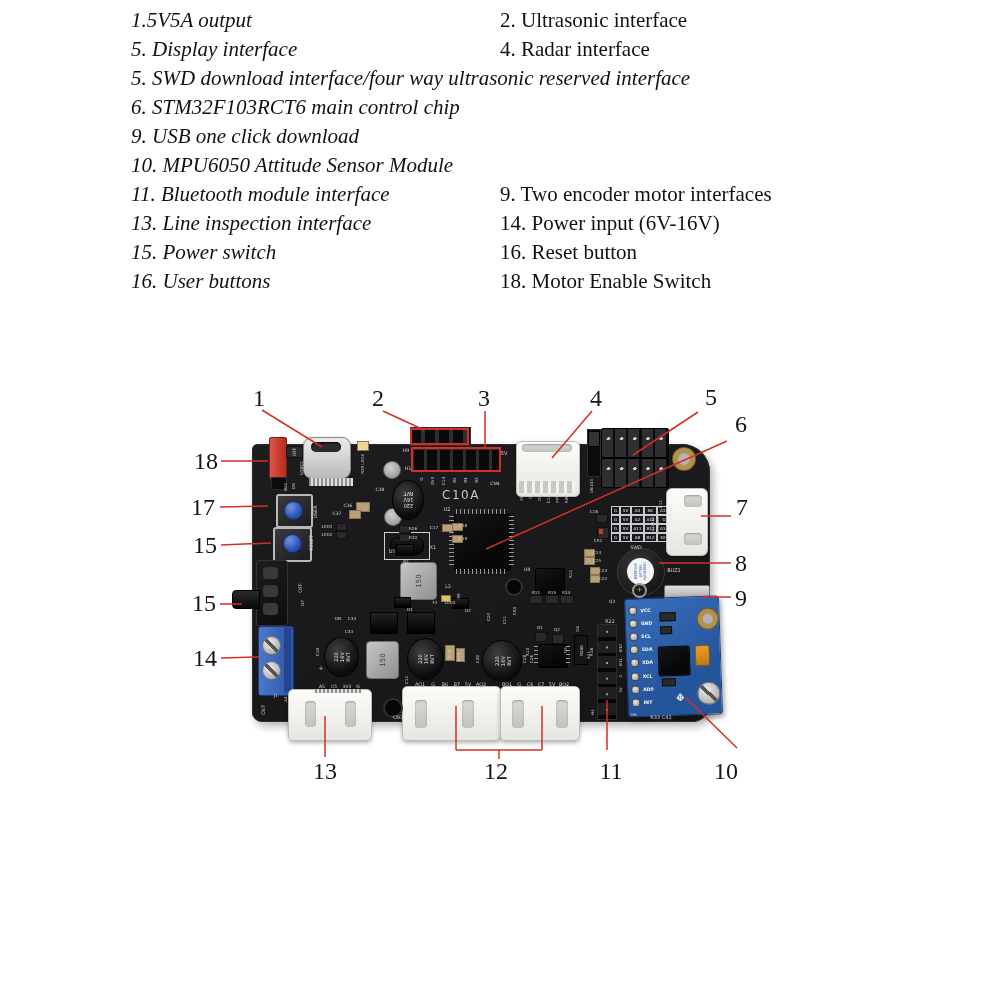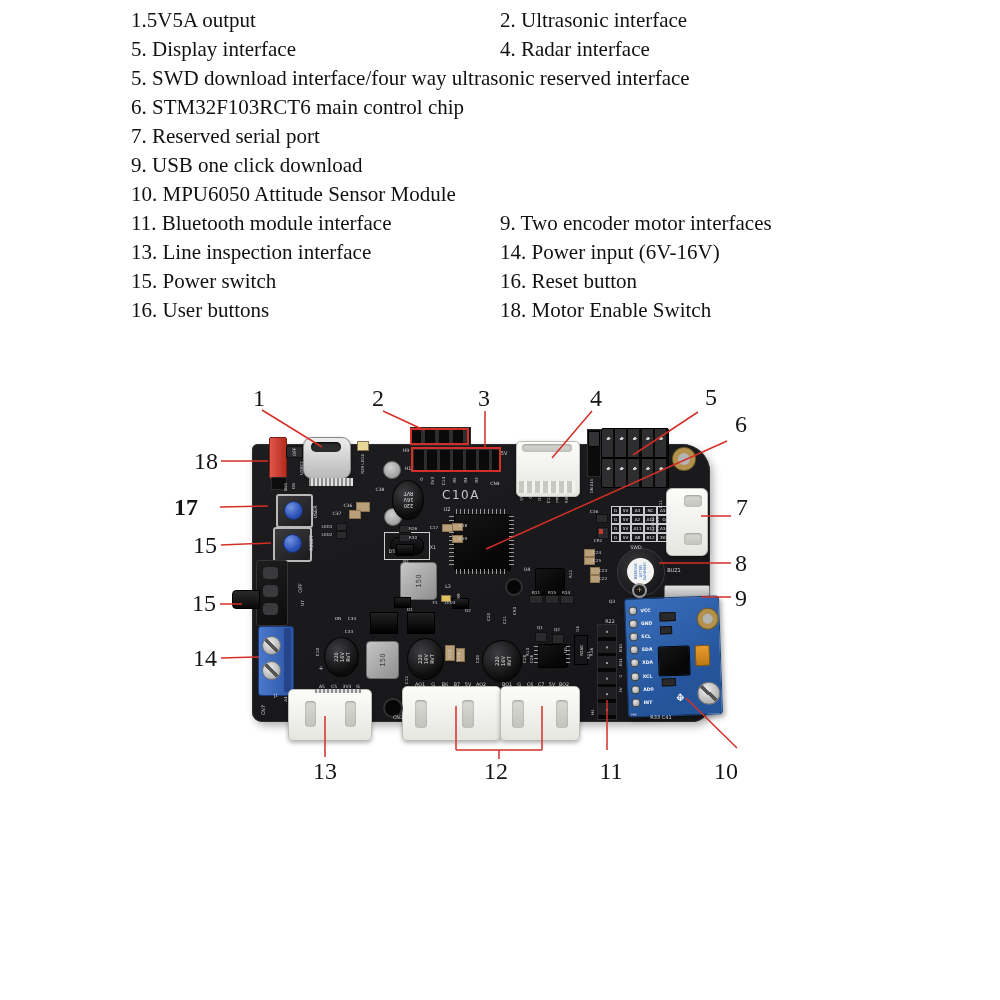--- a/index.html
+++ b/index.html
@@ -1,21 +1,21 @@
 <!DOCTYPE html>
 <html><head>
 <meta charset="utf-8">
 <style>
   html,body{margin:0;padding:0;background:#fff;}
   .page{position:relative;width:1000px;height:1000px;background:#fff;overflow:hidden;
         font-family:"Liberation Serif", serif;}
   
   .legend{position:absolute;left:131px;top:6px;width:740px;font-size:21px;color:#111;}
   .legend-row{display:flex;line-height:29px;white-space:nowrap;}
-  .legend-row .l{width:369px;flex:0 0 369px;}
+  .legend-row .l{width:369px;flex:0 0 369px;font-style:italic;}
   .legend-row .r{flex:1;}
   
   svg.ann{position:absolute;left:0;top:0;width:1000px;height:1000px;pointer-events:none;}
   .callout{position:absolute;transform:translate(-50%,-50%);font-size:24px;color:#151515;
            font-family:"Liberation Serif",serif;}
   
   .board{position:absolute;left:252px;top:444px;width:458px;height:278px;
          background:linear-gradient(160deg,#1d1d1f 0%,#19191b 55%,#161618 100%);
          border-radius:6px 28px 18px 10px;
          box-shadow:3px 4px 9px rgba(0,0,0,.30), inset 0 0 0 1px #2c2c2e;}
@@ -93,21 +93,20 @@
         <span class="l">5. Display interface</span>
         <span class="r">4. Radar interface</span>
       </div>
       <div class="legend-row">
         <span class="l">5. SWD download interface/four way ultrasonic reserved interface</span>
       </div>
       <div class="legend-row">
         <span class="l">6. STM32F103RCT6 main control chip</span>
       </div>
       <div class="legend-row">
-        <span class="l">7. Reserved serial port</span>
       </div>
       <div class="legend-row">
         <span class="l">9. USB one click download</span>
       </div>
       <div class="legend-row">
         <span class="l">10. MPU6050 Attitude Sensor Module</span>
       </div>
       <div class="legend-row">
         <span class="l">11. Bluetooth module interface</span>
         <span class="r">9. Two encoder motor interfaces</span>
@@ -493,17 +492,17 @@
         <div class="callout" style="left: 742px; top: 507px;">7</div>
         <div class="callout" style="left: 741px; top: 563px;">8</div>
         <div class="callout" style="left: 741px; top: 598px;">9</div>
         <div class="callout" style="left: 726px; top: 771px;">10</div>
         <div class="callout" style="left: 611px; top: 771px;">11</div>
         <div class="callout" style="left: 496px; top: 771px;">12</div>
         <div class="callout" style="left: 325px; top: 771px;">13</div>
         <div class="callout" style="left: 205px; top: 658px;">14</div>
         <div class="callout" style="left: 204px; top: 603px;">15</div>
         <div class="callout" style="left: 205px; top: 545px;">15</div>
-        <div class="callout" style="left: 186px; top: 507px; font-weight: bold;">17</div>
+        <div class="callout" style="left: 203px; top: 507px;">17</div>
         <div class="callout" style="left: 206px; top: 461px;">18</div>
       </div>
   </div>
 </div>
 
 </body></html>

